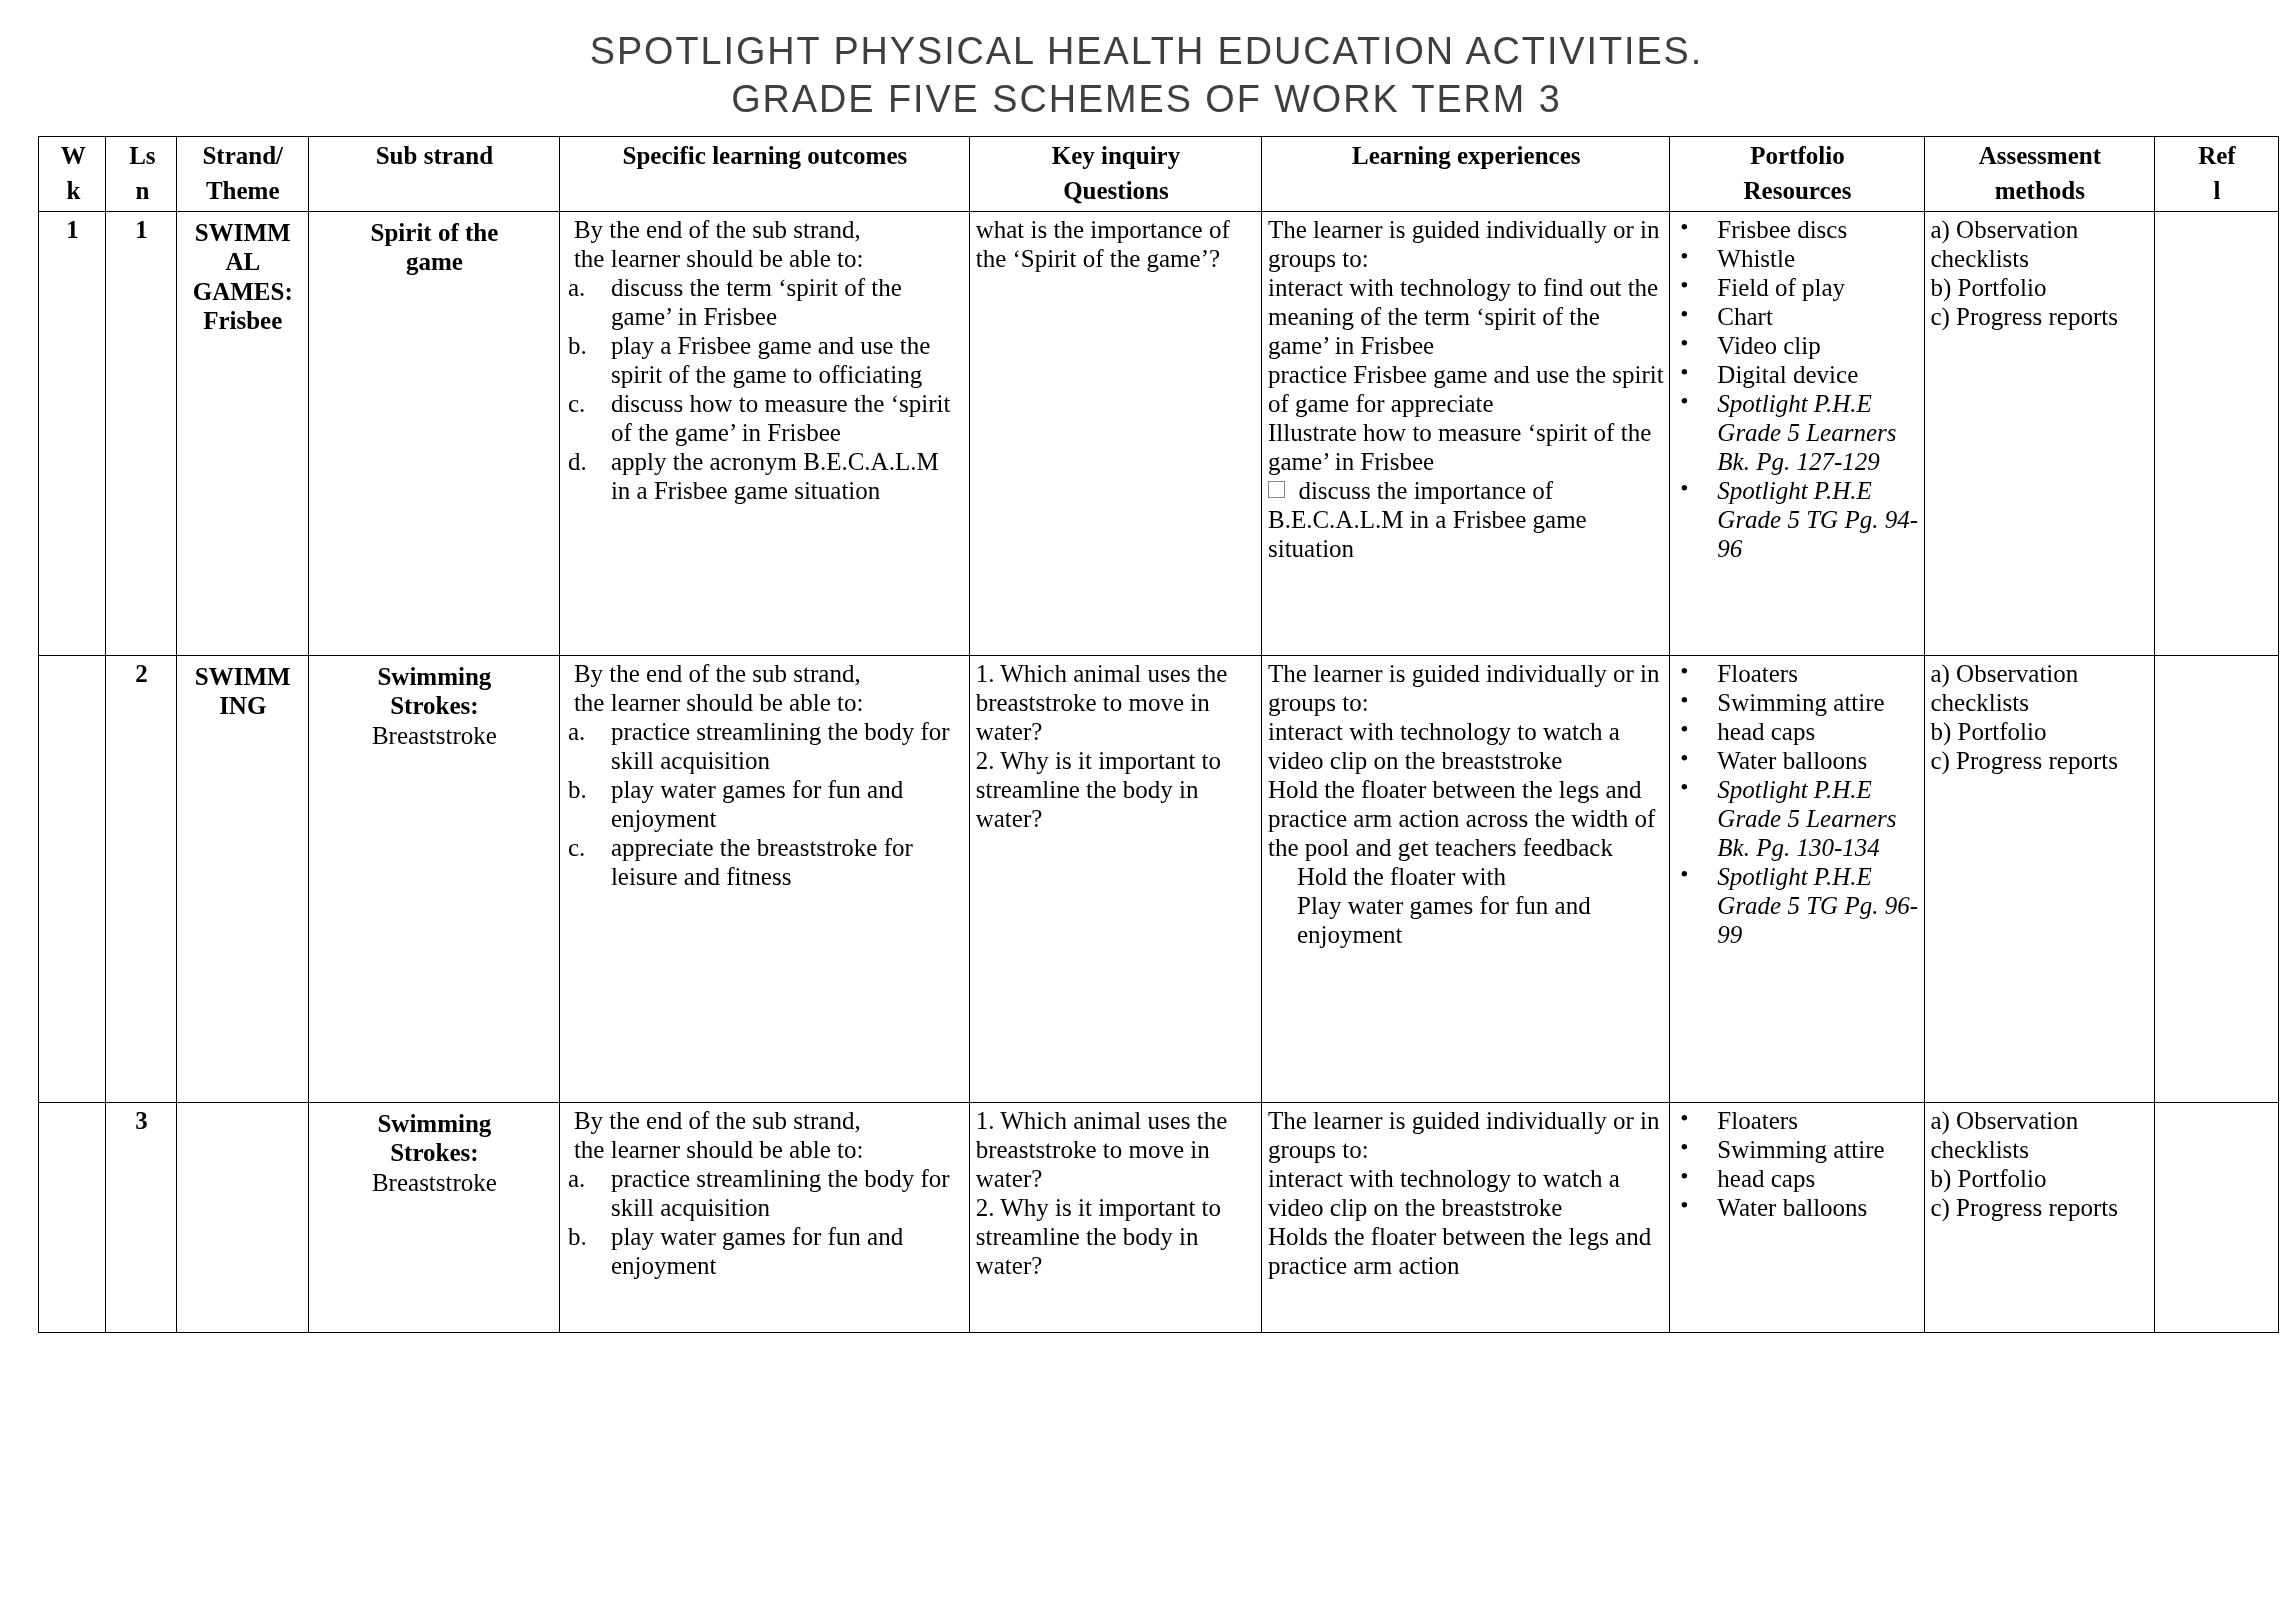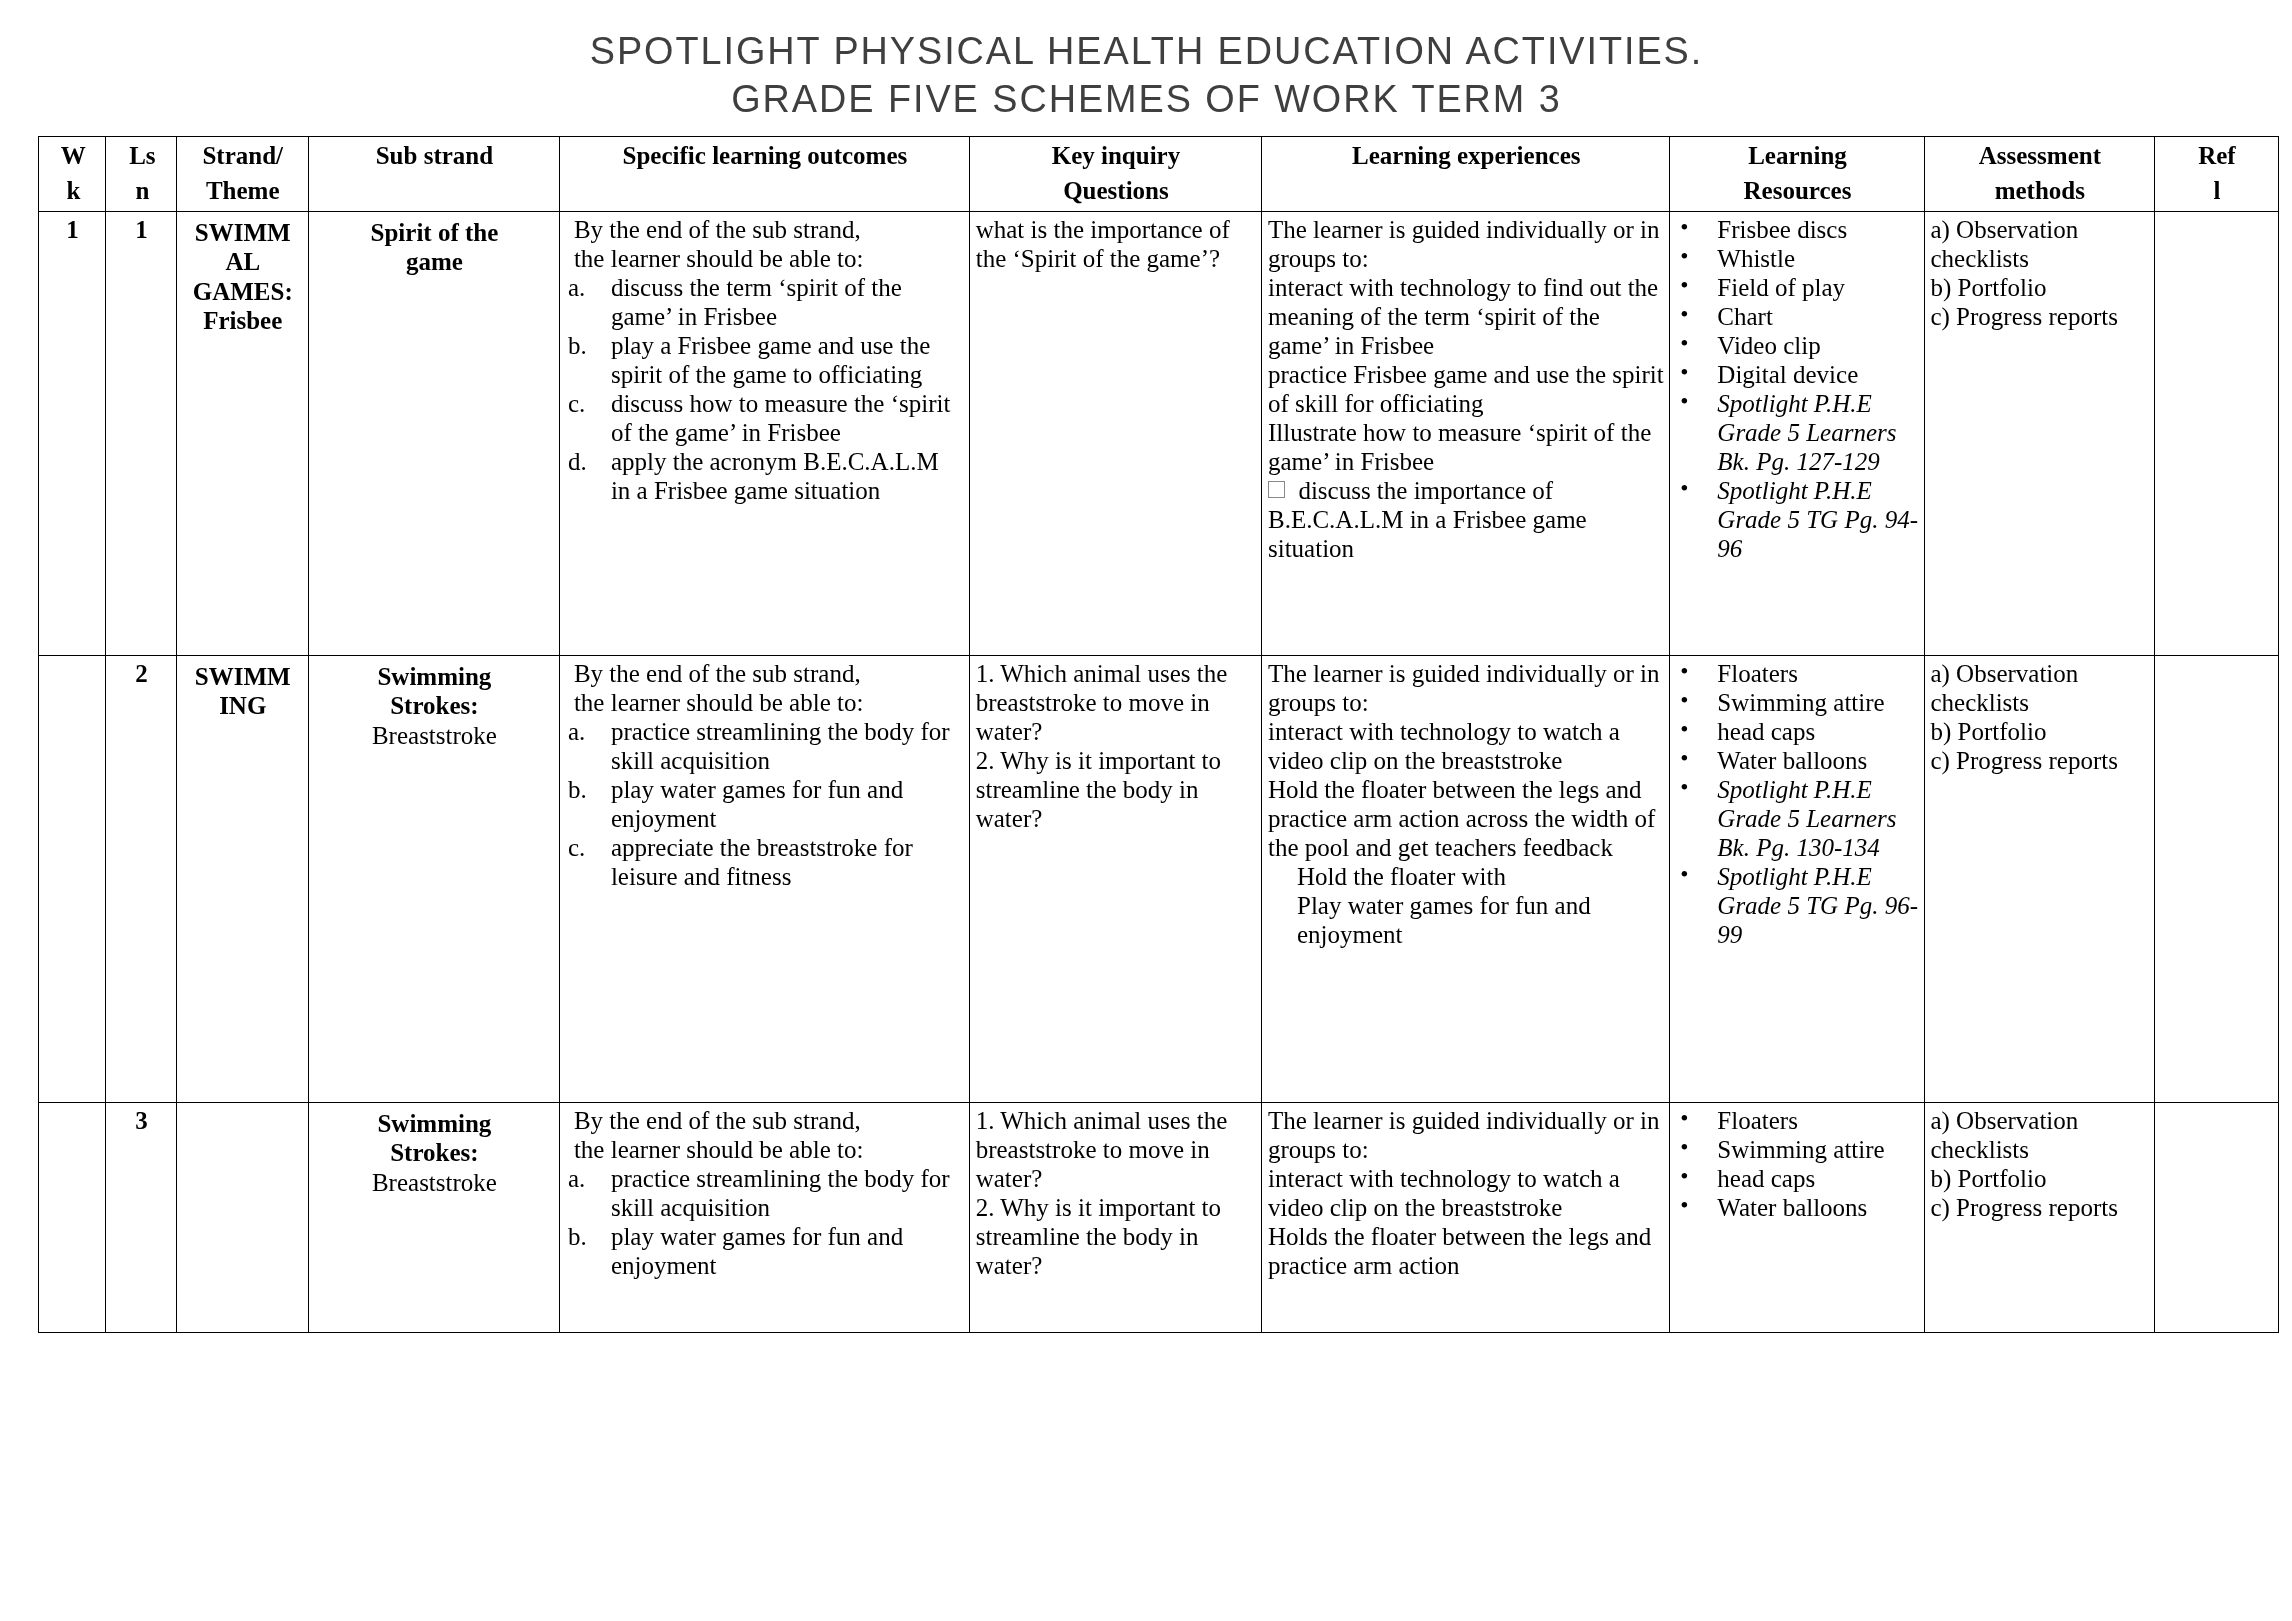--- a/index.html
+++ b/index.html
@@ -224,21 +224,21 @@
           <span class="hdr-line2">Theme</span>
         </th>
         <th>Sub strand</th>
         <th>Specific learning outcomes</th>
         <th>
           <span class="hdr-two-line">Key inquiry</span>
           <span class="hdr-line2">Questions</span>
         </th>
         <th>Learning experiences</th>
         <th>
-          <span class="hdr-two-line">Learning</span>
+          <span class="hdr-two-line">Portfolio</span>
           <span class="hdr-line2">Resources</span>
         </th>
         <th>
           <span class="hdr-two-line">Assessment</span>
           <span class="hdr-line2">methods</span>
         </th>
         <th>
           <span class="hdr-two-line">Ref</span>
           <span class="hdr-line2">l</span>
         </th>
@@ -271,21 +271,21 @@
               <li><span class="marker">c.</span><span>discuss how to measure the ‘spirit of the game’ in Frisbee</span></li>
               <li><span class="marker">d.</span><span>apply the acronym B.E.C.A.L.M in a Frisbee game situation</span></li>
             </ol>
           </td>
           <td>
             <div class="kiq-item">what is the importance of the ‘Spirit of the game’?</div>
           </td>
           <td>
             <div class="exp-line">The learner is guided individually or in groups to:</div>
             <div class="exp-line"><span>interact with technology to find out the meaning of the term ‘spirit of the game’ in Frisbee</span></div>
-            <div class="exp-line"><span>practice Frisbee game and use the spirit of skill for officiating</span></div>
+            <div class="exp-line"><span>practice Frisbee game and use the spirit of game for appreciate</span></div>
             <div class="exp-line"><span>Illustrate how to measure ‘spirit of the game’ in Frisbee</span></div>
             <div class="exp-line"><span class="box-bullet"></span><span>discuss the importance of B.E.C.A.L.M in a Frisbee game situation</span></div>
           </td>
           <td>
             <ul class="res-list">
               <li><span class="dot">•</span><span>Frisbee discs</span></li>
               <li><span class="dot">•</span><span>Whistle</span></li>
               <li><span class="dot">•</span><span>Field of play</span></li>
               <li><span class="dot">•</span><span>Chart</span></li>
               <li><span class="dot">•</span><span>Video clip</span></li>

